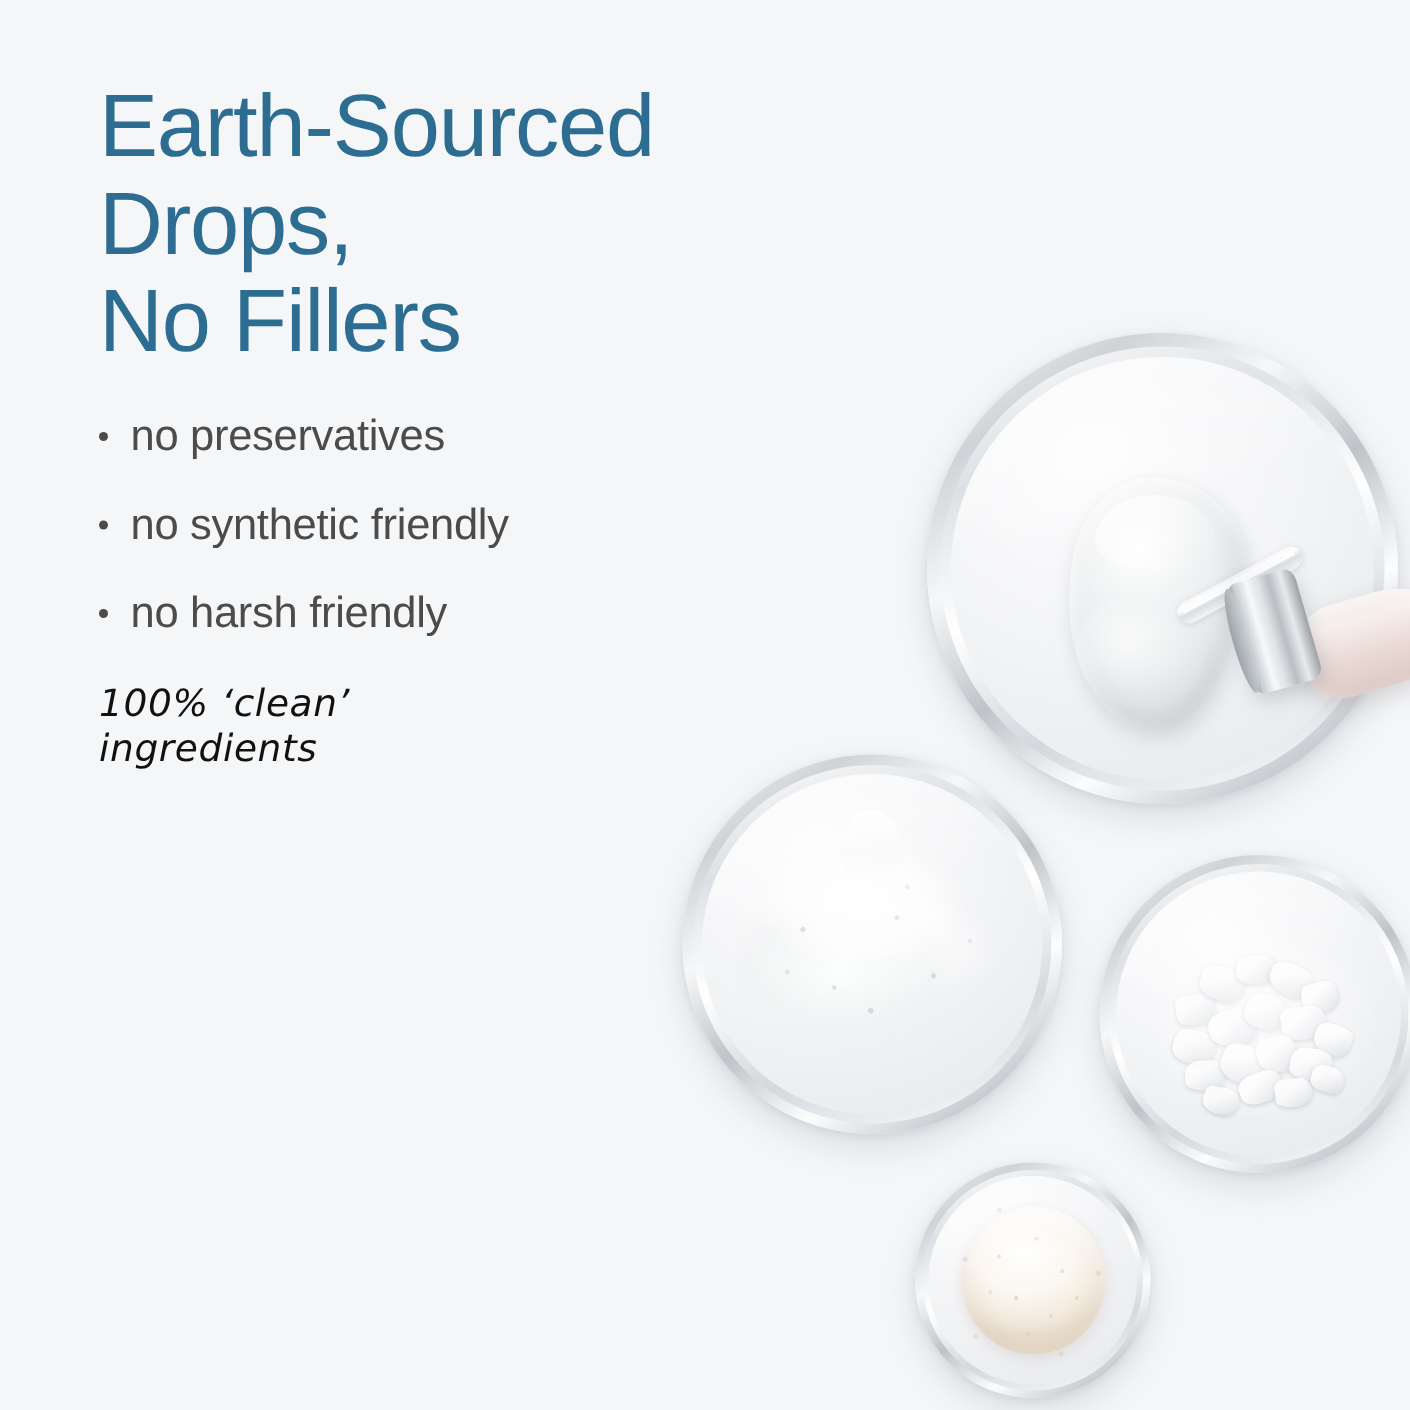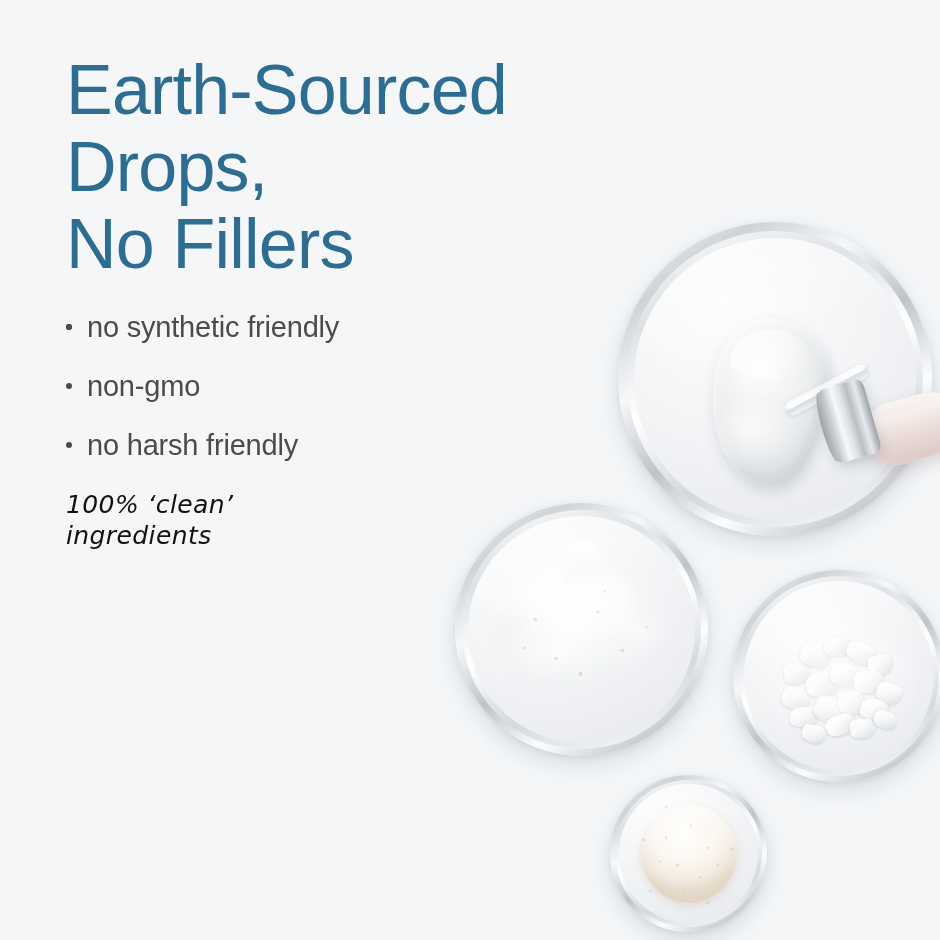--- a/index.html
+++ b/index.html
@@ -25,21 +25,21 @@
     position: absolute;
     left: 66px;
     top: 52px;
     width: 520px;
     z-index: 40;
   }
 
   .headline {
     margin: 0;
     color: #2c6d91;
-    font-size: 70px;
+    font-size: 59px;
     line-height: 1.10;
     font-weight: 400;
     letter-spacing: -0.8px;
     white-space: pre-line;
   }
 
   .feature-list {
     list-style: none;
     margin: 30px 0 0 0;
     padding: 0;
@@ -480,31 +480,28 @@
   </div>
 
   <div class="text-column">
 
     <h1 class="headline">Earth-Sourced Drops,
 No Fillers</h1>
 
     <ul class="feature-list">
       <li>
         <span class="bullet-dot"></span>
+        <span>no preservatives</span>
       </li>
       <li>
         <span class="bullet-dot"></span>
         <span>no synthetic friendly</span>
       </li>
       <li>
         <span class="bullet-dot"></span>
-        <span>non-gmo</span>
-      </li>
-      <li>
-        <span class="bullet-dot"></span>
         <span>no harsh friendly</span>
       </li>
     </ul>
 
     <p class="script-note">100%  ‘clean’
 ingredients</p>
 
   </div>
 
 </div>

